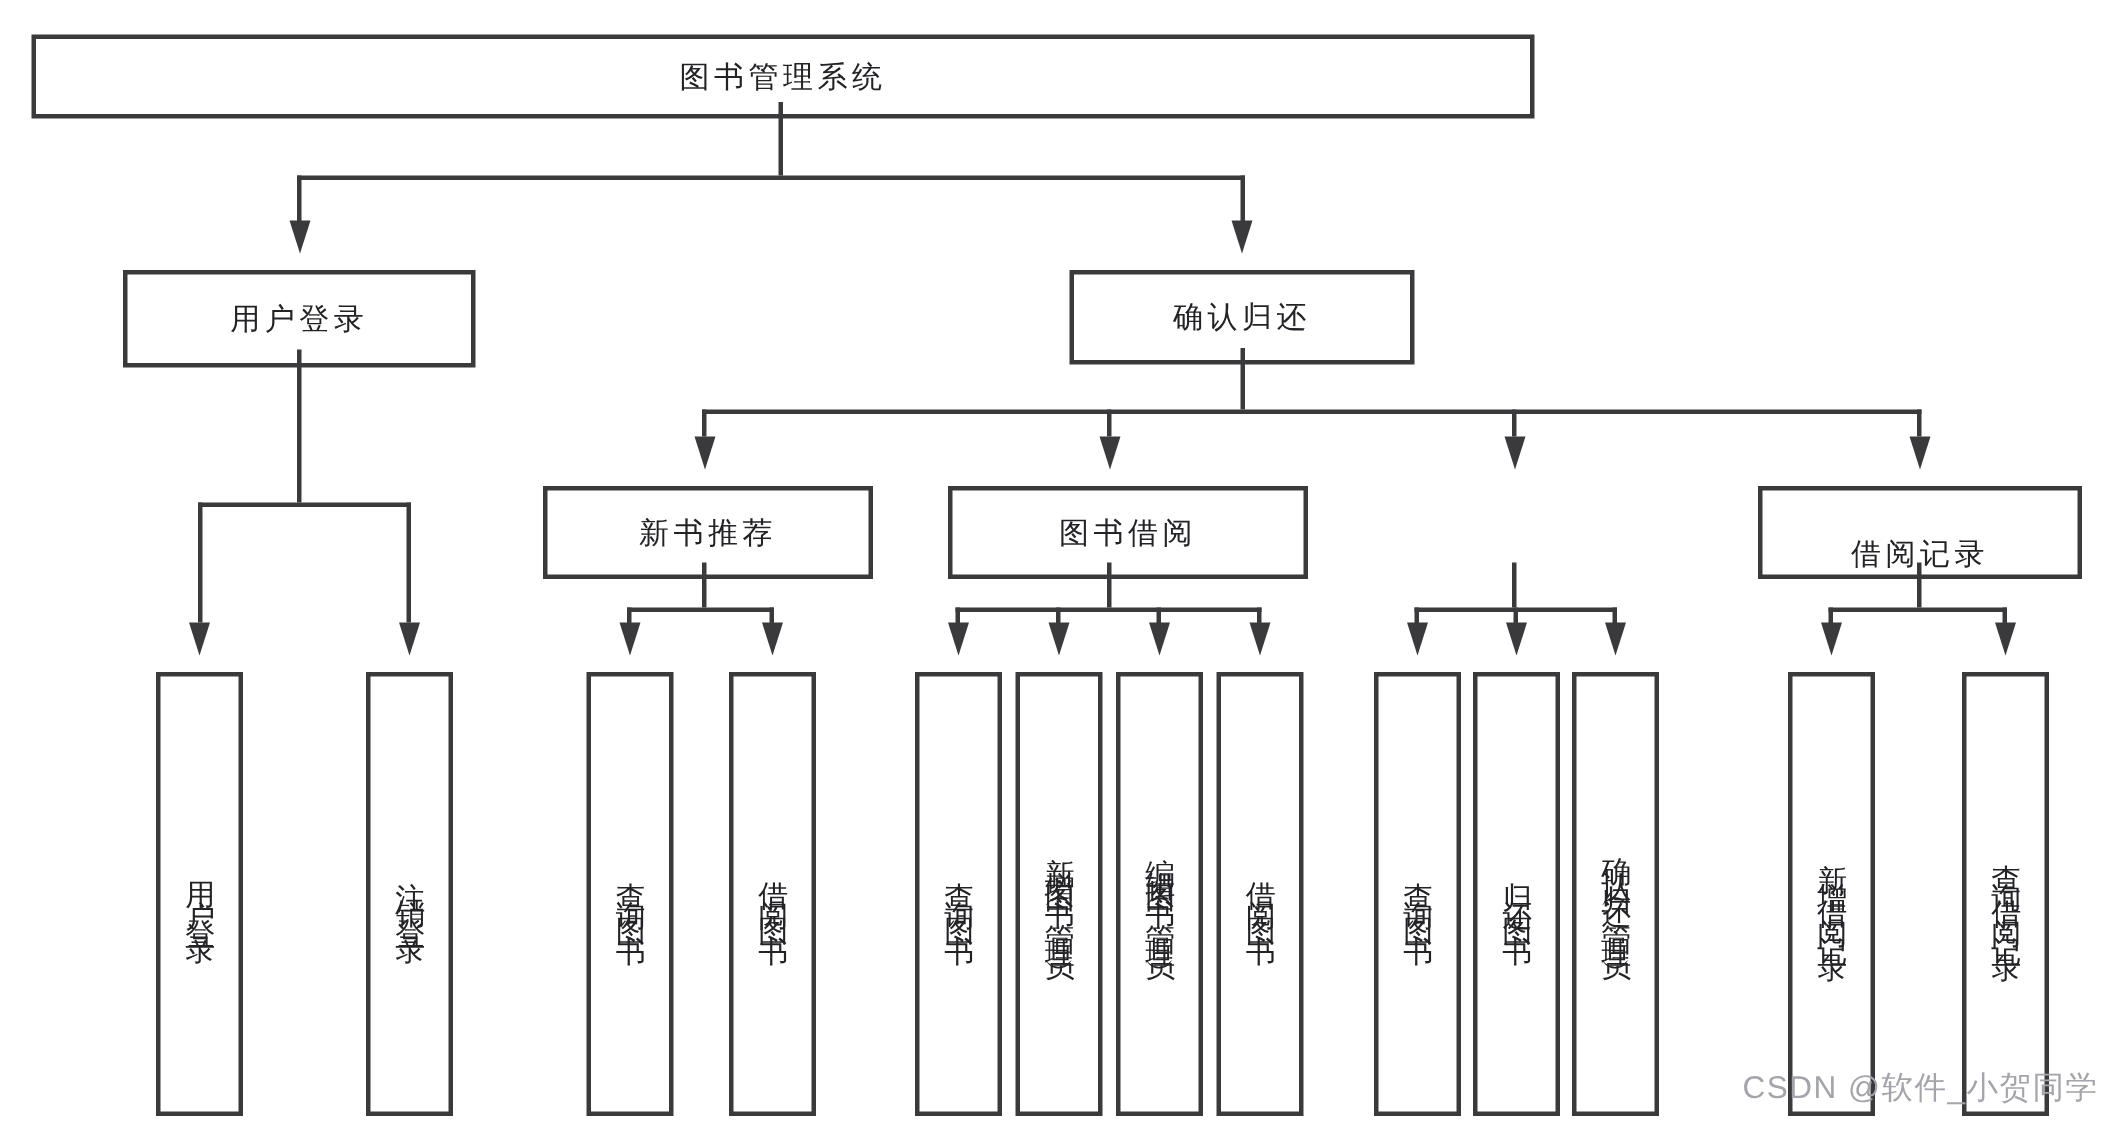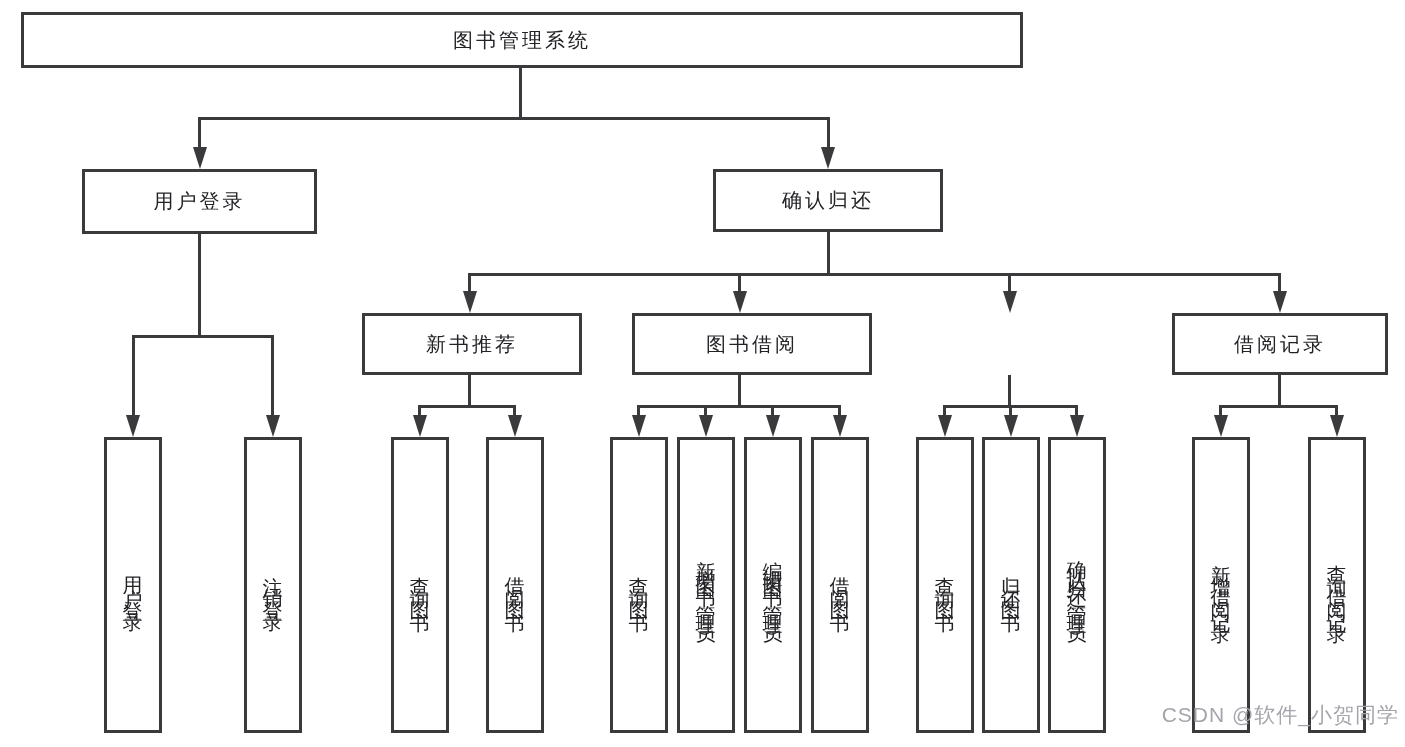--- a/index.html
+++ b/index.html
@@ -22,20 +22,21 @@
   }
   
   .box {
     position: absolute;
     background: #fff;
     border: 3px solid var(--line);
     display: flex;
     align-items: center;
     justify-content: center;
     color: var(--text);
+    margin-top: 11px;
   }
   .hbox span {
     font-size: 20px;
     letter-spacing: 3px;
     white-space: nowrap;
   }
   
   .leaf {
     top: 437px;
     width: 58px;
@@ -64,21 +65,21 @@
     position: absolute;
     width: 0;
     height: 0;
     border-left: 7px solid transparent;
     border-right: 7px solid transparent;
     border-top: 22px solid var(--line);
   }
   .watermark {
     position: absolute;
     right: 6px;
-    bottom: 18px;
+    bottom: 8px;
     font-size: 21px;
     color: var(--watermark);
     letter-spacing: 1px;
     white-space: nowrap;
     text-align: center;
   }
 </style>
 </head>
 <body>
 
@@ -119,21 +120,21 @@
   <div class="ar" style="left:1003px; top:291px;"></div>
   <div class="vl" style="left:1278px; top:273px; height:18px;"></div>
   <div class="ar" style="left:1273px; top:291px;"></div>
 
   <div class="box hbox" style="left:362px; top:313px; width:220px; height:62px;">
     <span>新书推荐</span>
   </div>
   <div class="box hbox" style="left:632px; top:313px; width:240px; height:62px;text-align:center;">
     <span>图书借阅</span>
   </div>
-  <div class="box hbox" style="left:1172px; top:313px; width:216px; height:62px;">
+  <div class="box hbox" style="left:1172px; top:313px; width:216px; height:62px;align-items:flex-end;">
     <span>借阅记录</span>
   </div>
 
   <div class="vl" style="left:468px; top:375px; height:30px;"></div>
   <div class="hl" style="left:418px; top:405px; width:98px;"></div>
   <div class="vl" style="left:418px; top:405px; height:12px;"></div>
   <div class="ar" style="left:413px; top:415px;"></div>
   <div class="vl" style="left:513px; top:405px; height:12px;"></div>
   <div class="ar" style="left:508px; top:415px;"></div>
 

